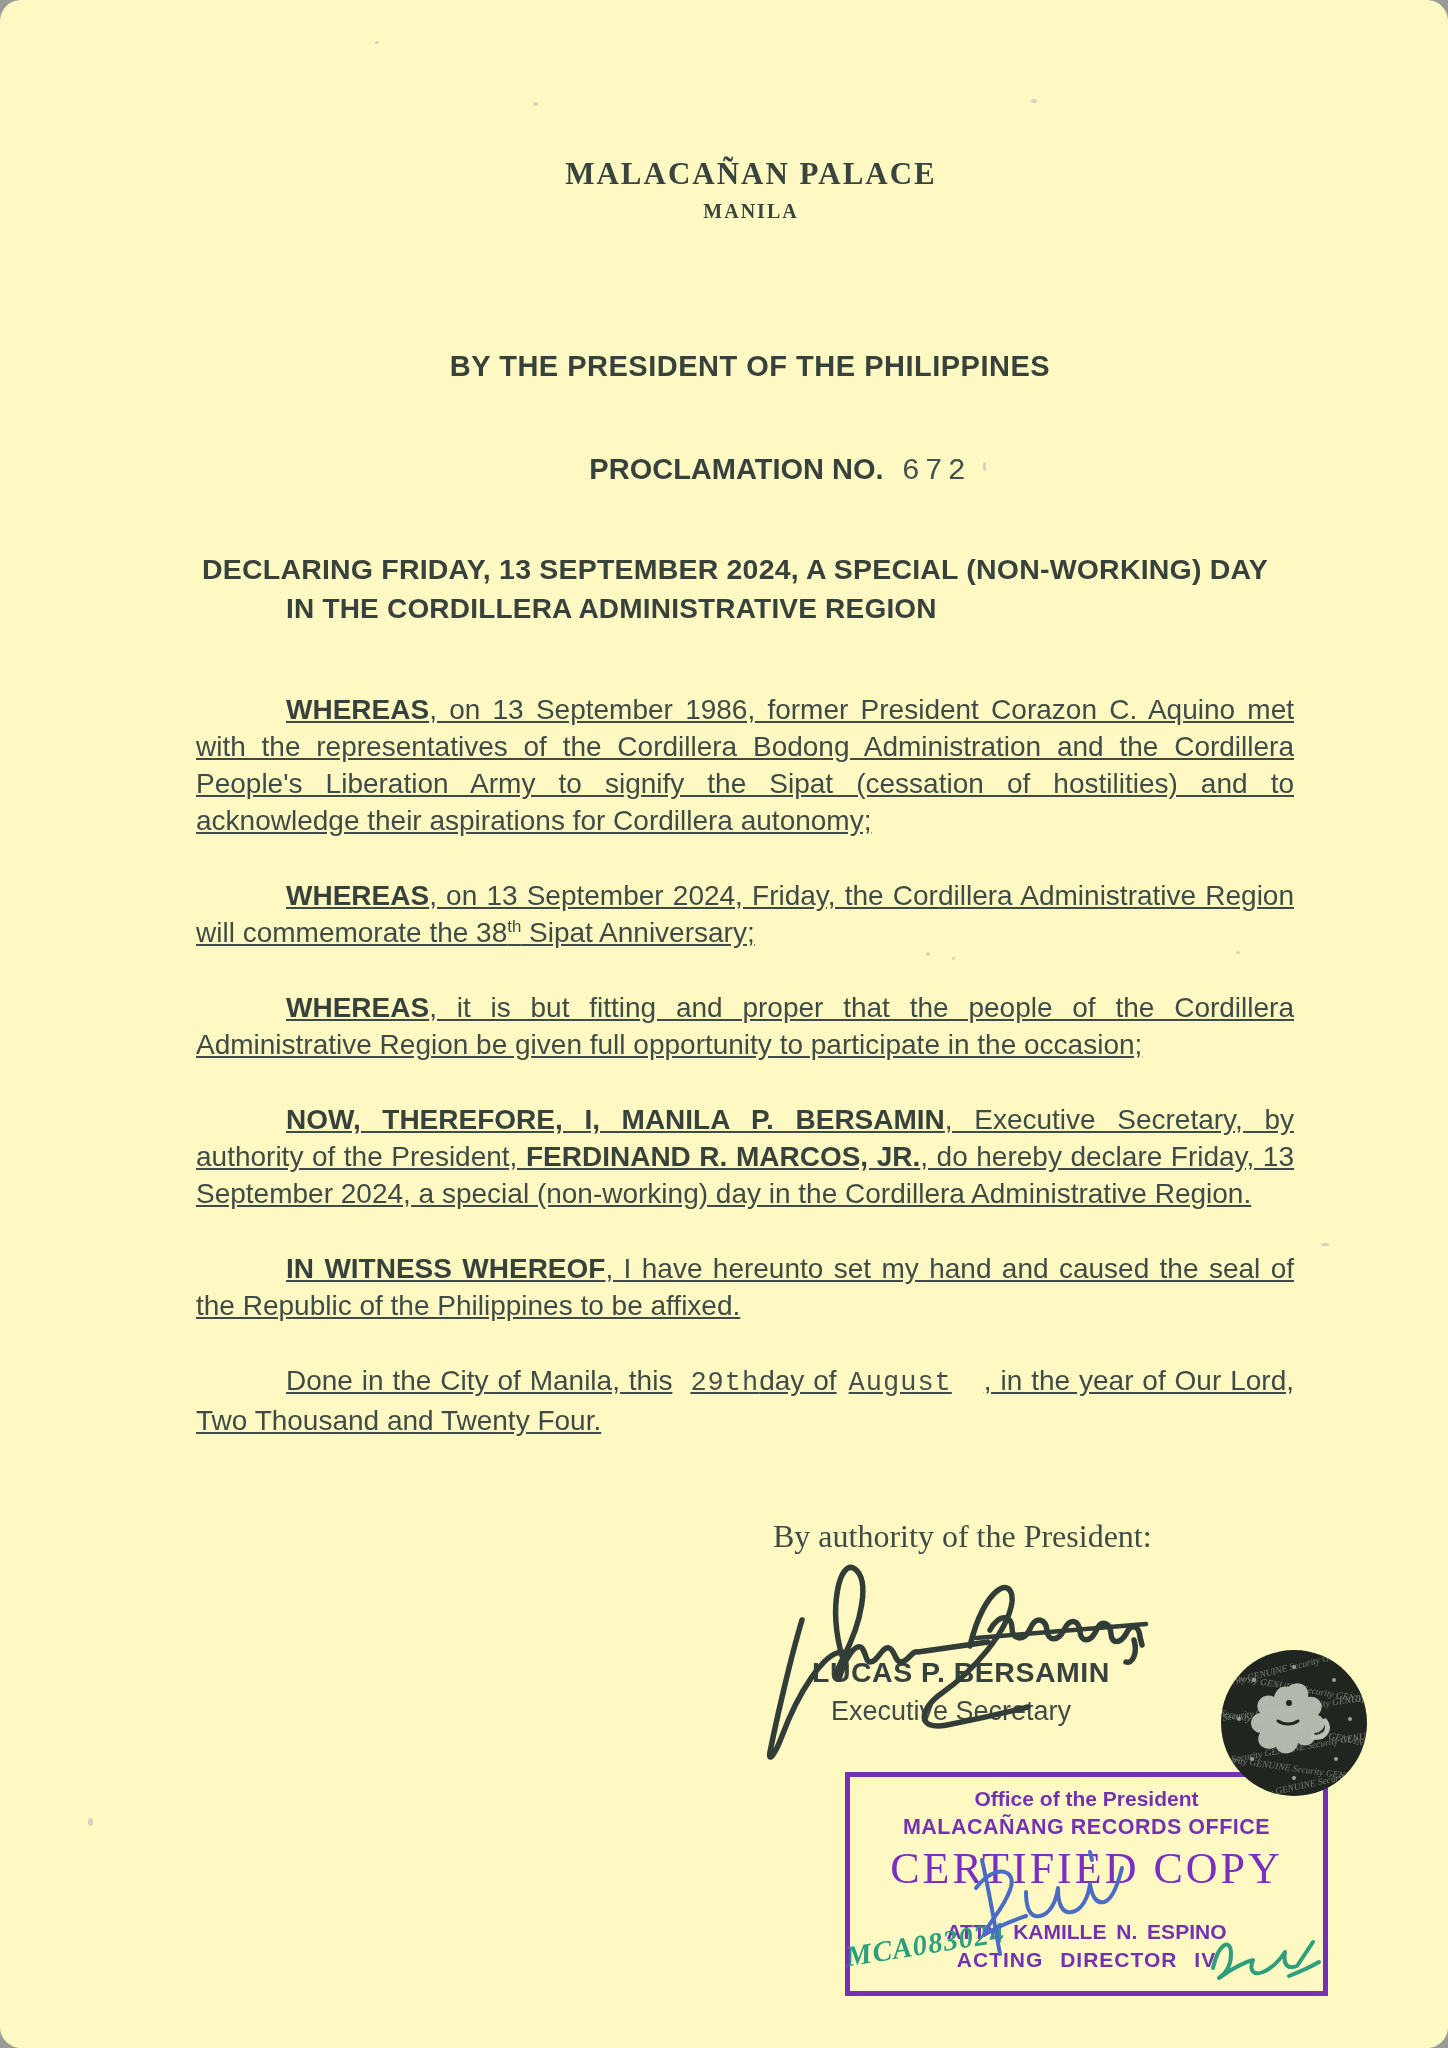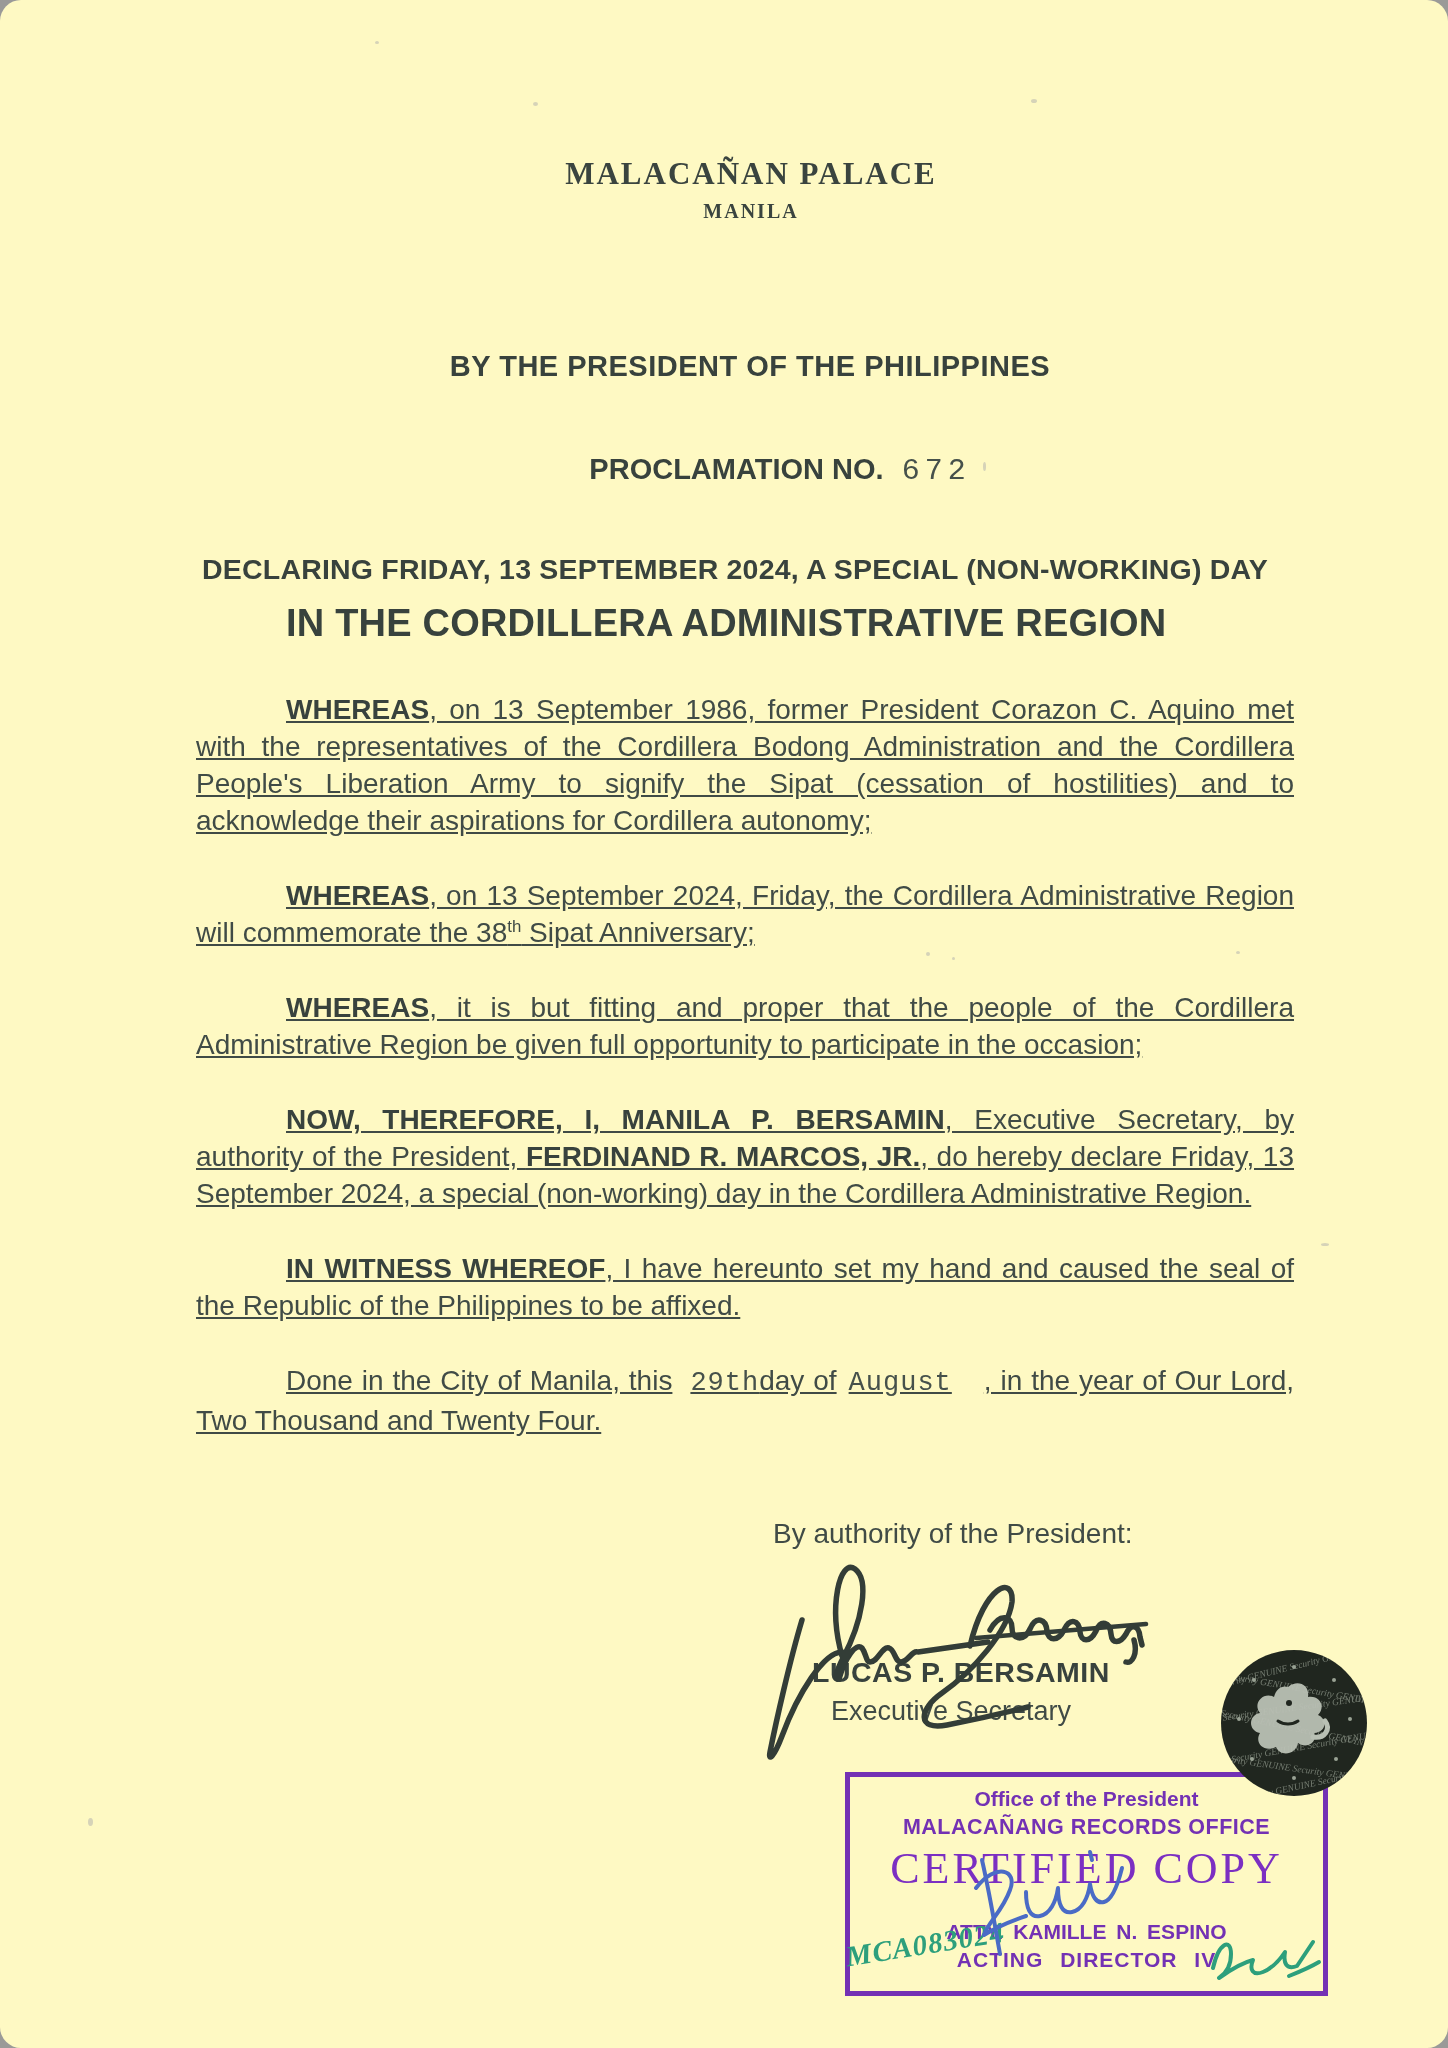--- a/index.html
+++ b/index.html
@@ -16,31 +16,31 @@
   .palace{top:156px;left:0;width:1502px;font-size:31px;font-weight:bold;
     letter-spacing:2px;color:#3a443f;}
   .city{top:200px;left:0;width:1502px;font-size:20px;font-weight:bold;letter-spacing:2px;color:#3a443f;}
 
   .byline{top:350px;left:0;width:1500px;font-size:29px;font-weight:bold;letter-spacing:.5px;color:#38423d;}
   .procline{top:453px;left:0;width:1560px;font-size:29px;font-weight:bold;color:#38423d;}
   .procnum{font-family:"Liberation Mono",monospace;font-size:30px;font-weight:500;
     letter-spacing:5px;margin-left:18px;color:#46514b;}
 
   .title1{top:553px;left:202px;font-size:28.5px;font-weight:bold;color:#38423d;letter-spacing:.2px;}
-  .title2{top:593px;left:286px;font-size:38px;font-weight:bold;color:#38423d;letter-spacing:.2px;margin-top:9px;}
+  .title2{top:593px;left:286px;font-size:28px;font-weight:bold;color:#38423d;letter-spacing:.2px;}
 
   .bodytext{top:691px;left:196px;width:1098px;font-size:28px;line-height:37px;text-align:justify;}
   .bodytext p{margin:0 0 38px 0;text-indent:90px;text-decoration:underline;}
   .bodytext b{color:#38423d;}
   sup{font-size:60%;line-height:0;vertical-align:super;}
   .typed{font-family:"Liberation Mono",monospace;font-size:27px;letter-spacing:1px;color:#46514b;}
   .typed-day{margin:0 0 0 18px;}
   .typed-month{margin:0 32px 0 12px;}
 
-  .authority{top:1518px;left:773px;font-size:28px;}
+  .authority{top:1518px;left:773px;font-size:32px;font-family:Liberation Serif, serif;}
   .sig-name{top:1656px;left:812px;font-size:28.5px;font-weight:bold;letter-spacing:.5px;color:#38423d;}
   .sig-title{top:1696px;left:831px;font-size:27px;}
 
   
   .stamp{top:1772px;left:845px;width:473px;height:214px;border:5px solid #7331b4;color:#7331b4;}
   .stamp-row{position:absolute;left:0;width:100%;text-align:center;}
   .st-office{top:10px;font-size:21px;font-weight:bold;}
   .st-records{top:38px;font-size:21.5px;font-weight:600;letter-spacing:.5px;}
   .st-cert{top:66px;font-family:"Liberation Serif",serif;font-size:44px;font-weight:normal;
     letter-spacing:3px;color:#7b2fc2;}

